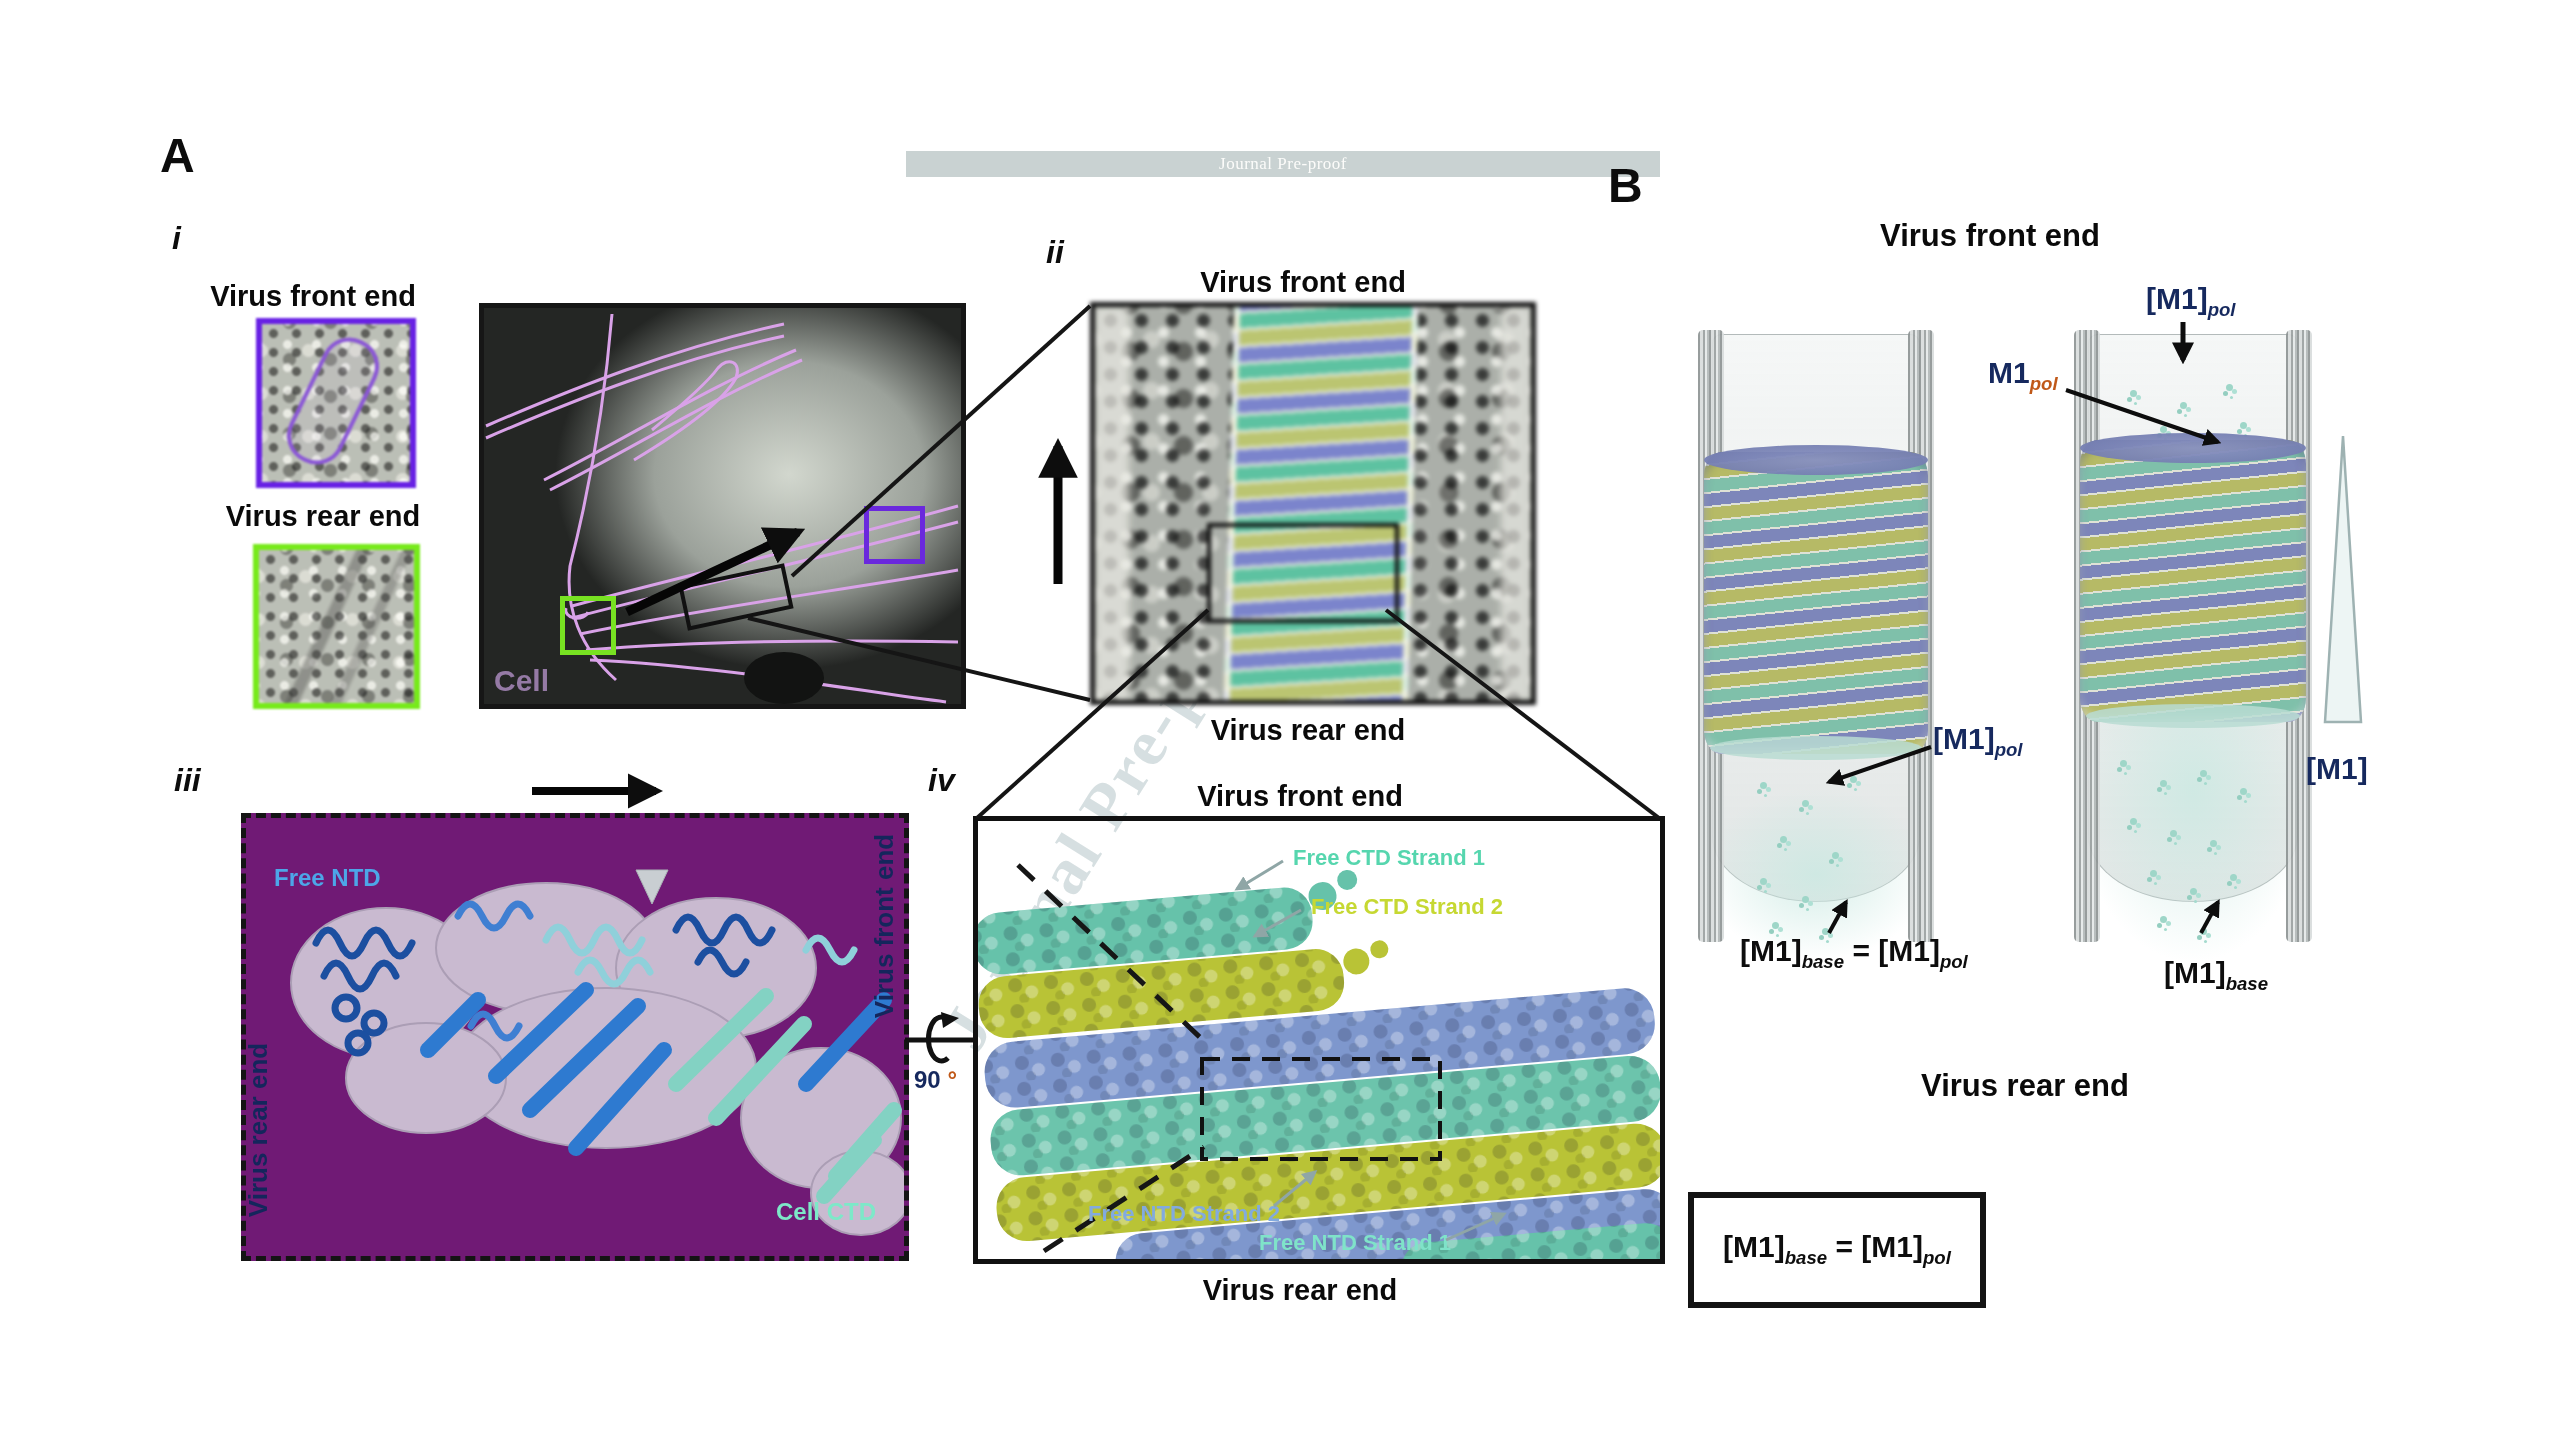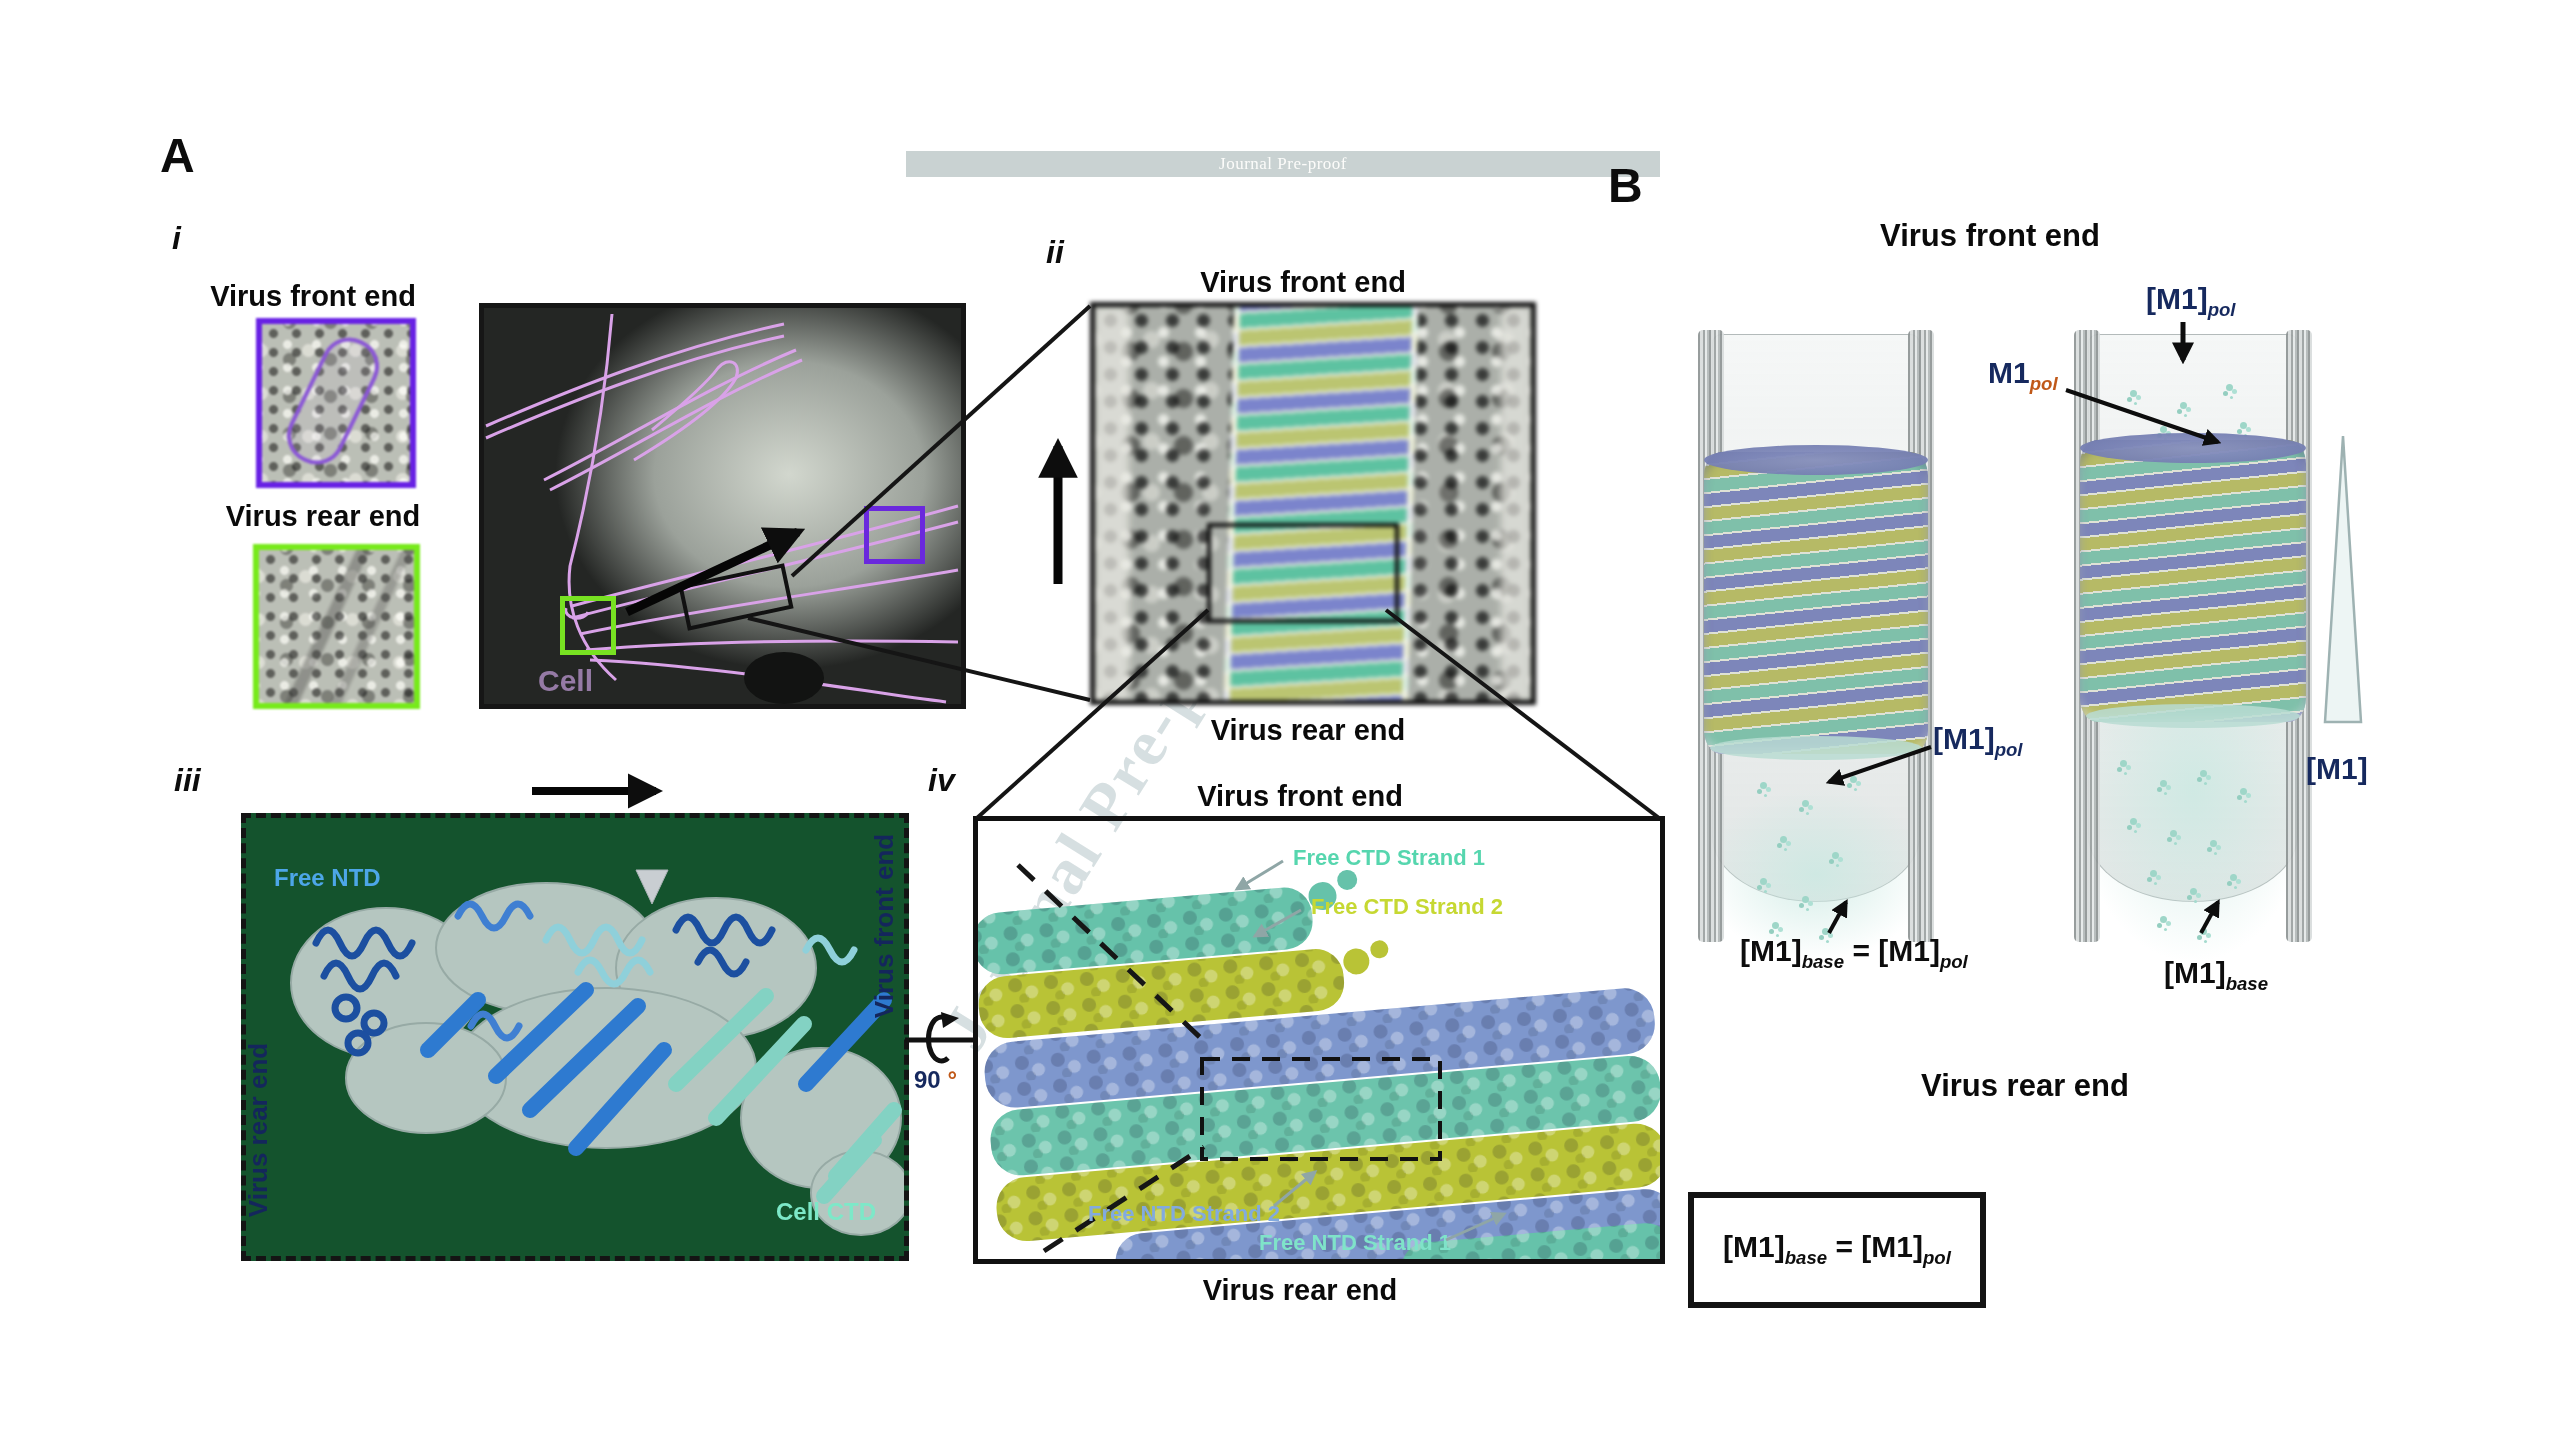--- a/index.html
+++ b/index.html
@@ -5,21 +5,21 @@
   html,body{margin:0;padding:0;background:#ffffff;}
   #canvas{position:relative;width:2560px;height:1436px;background:#ffffff;overflow:hidden;
           font-family:"Liberation Sans", sans-serif;}
   .abs{position:absolute;}
   .z1{z-index:1}.z2{z-index:2}.z3{z-index:3}.z4{z-index:4}
   
   .big-letter{font-size:48px;font-weight:bold;color:#0c0c0c;}
   .roman{font-size:32px;font-weight:bold;font-style:italic;color:#0c0c0c;}
   .endlabel{font-size:29px;font-weight:bold;color:#0a0a0a;text-align:center;white-space:nowrap;}
   .vlabel{font-size:26px;font-weight:bold;color:#14265c;white-space:nowrap;}
-  .cell-label{font-size:30px;font-weight:bold;color:#a284b4;opacity:.9;margin-left:44px;}
+  .cell-label{font-size:30px;font-weight:bold;color:#a284b4;opacity:.9;}
   .small-tag{font-size:24px;font-weight:bold;white-space:nowrap;}
   .strand{font-size:22px;font-weight:bold;white-space:nowrap;}
   .m1{font-size:30px;font-weight:bold;color:#16295e;white-space:nowrap;}
   .m1 .sub{font-size:.62em;vertical-align:-.38em;font-style:italic;}
   .m1-black{color:#0d0d0d;}
   .sub-orange{color:#c05818;}
   .banner{background:#c9d2d2;display:flex;align-items:center;justify-content:center;}
   .banner span{font-family:"Liberation Serif", serif;font-size:17px;color:#fcfcfa;letter-spacing:.5px;}
   .watermark{font-family:"Liberation Serif", serif;font-size:66px;font-weight:bold;color:#9fb4b8;
              opacity:.42;transform:rotate(-58deg);transform-origin:0 50%;white-space:nowrap;letter-spacing:3px;}
@@ -130,21 +130,21 @@
   <div class="abs em-frame noise-dark z2" style="left:1090px;top:302px;width:436px;height:393px;overflow:hidden;">
     <div class="abs" style="left:0;top:0;bottom:0;width:34px;background:rgba(228,228,222,.75);filter:blur(3px);"></div>
     <div class="abs" style="right:0;top:0;bottom:0;width:30px;background:rgba(228,228,222,.7);filter:blur(3px);"></div>
     <div class="abs helix-stripes" style="left:134px;top:-8px;width:172px;height:410px;transform:rotate(1.5deg);"></div>
     <div class="abs inner-rect" style="left:112px;top:216px;width:184px;height:92px;"></div>
   </div>
   <div class="abs endlabel z4" style="left:1160px;top:714px;width:296px;">Virus rear end</div>
 
   <div class="abs roman z4" style="left:174px;top:762px;">iii</div>
 
-  <div class="abs dashed-box z2" style="left:241px;top:813px;width:658px;height:438px;background:#14532d;">
+  <div class="abs dashed-box z2" style="left:241px;top:813px;width:658px;height:438px;background:#701a75;">
     <svg width="658" height="438" style="position:absolute;left:0;top:0;">
       <g fill="#e3e7ea" stroke="#bcc3c7" stroke-width="2" opacity=".78">
         <ellipse cx="140" cy="165" rx="95" ry="75"></ellipse>
           <ellipse cx="300" cy="130" rx="110" ry="65"></ellipse>
         <ellipse cx="470" cy="150" rx="100" ry="70"></ellipse>
           <ellipse cx="360" cy="250" rx="150" ry="80"></ellipse>
         <ellipse cx="575" cy="300" rx="80" ry="70"></ellipse>
           <ellipse cx="180" cy="260" rx="80" ry="55"></ellipse>
         <ellipse cx="615" cy="375" rx="50" ry="42"></ellipse>
       </g>

